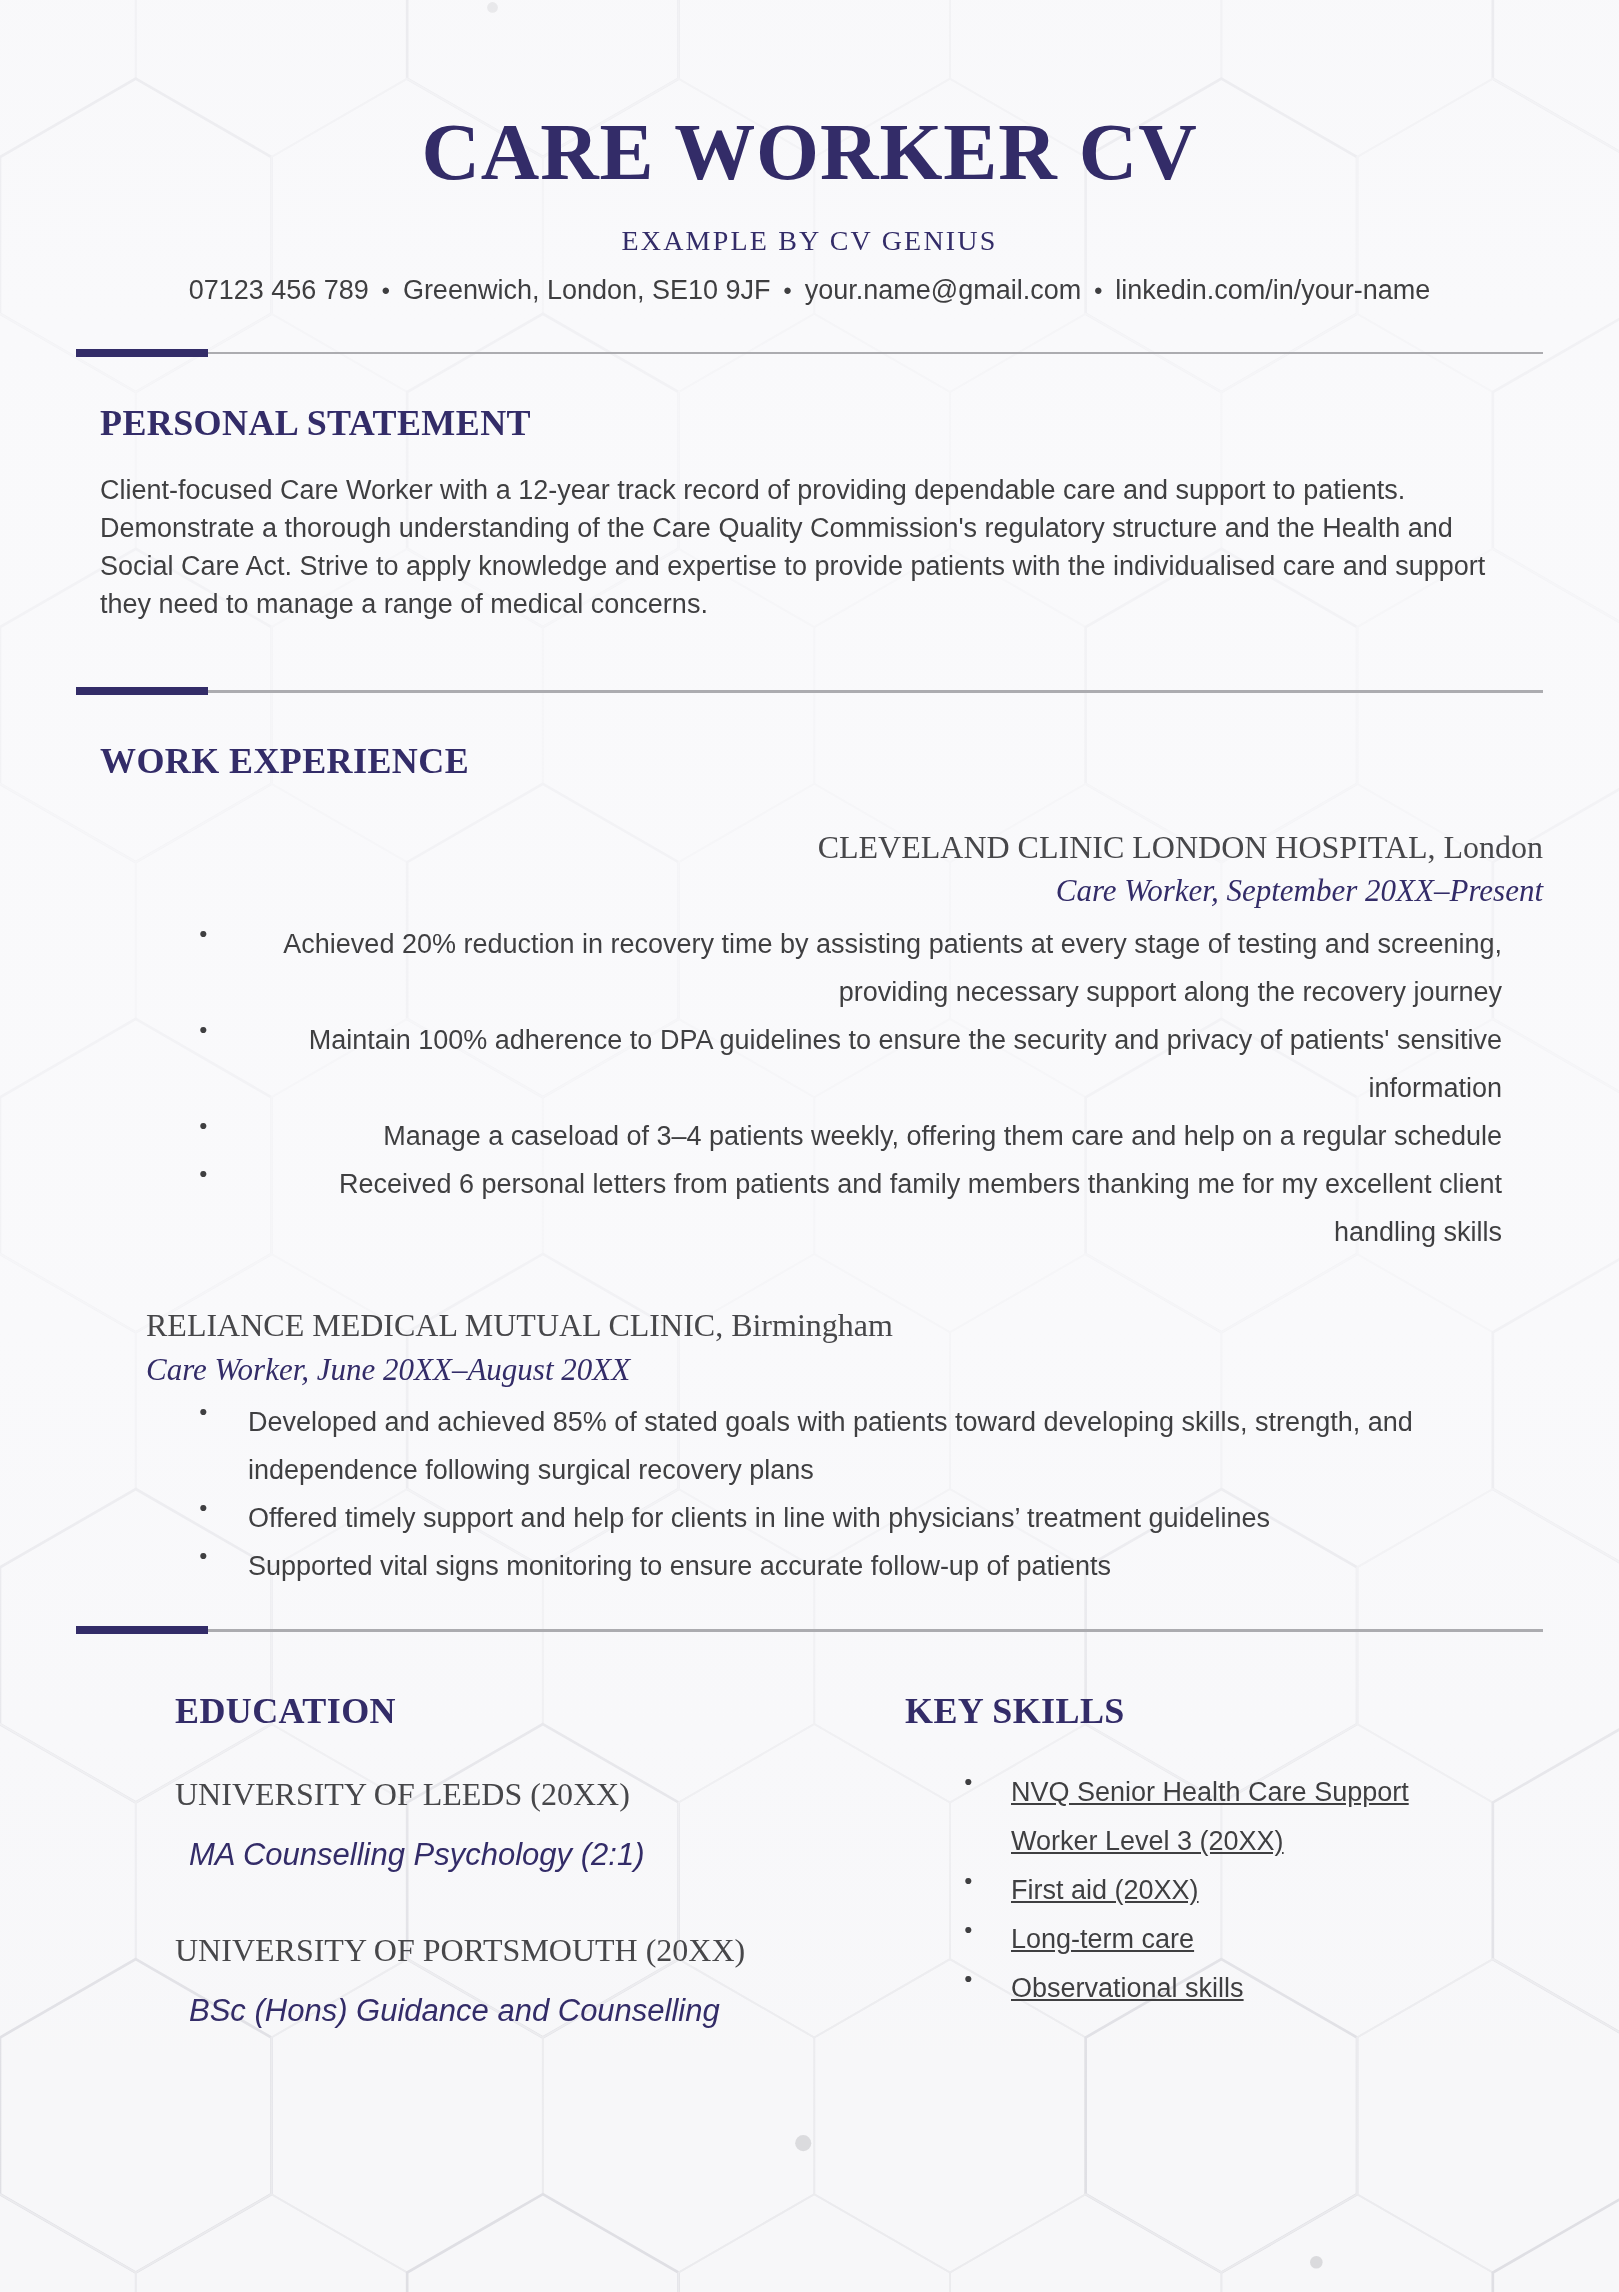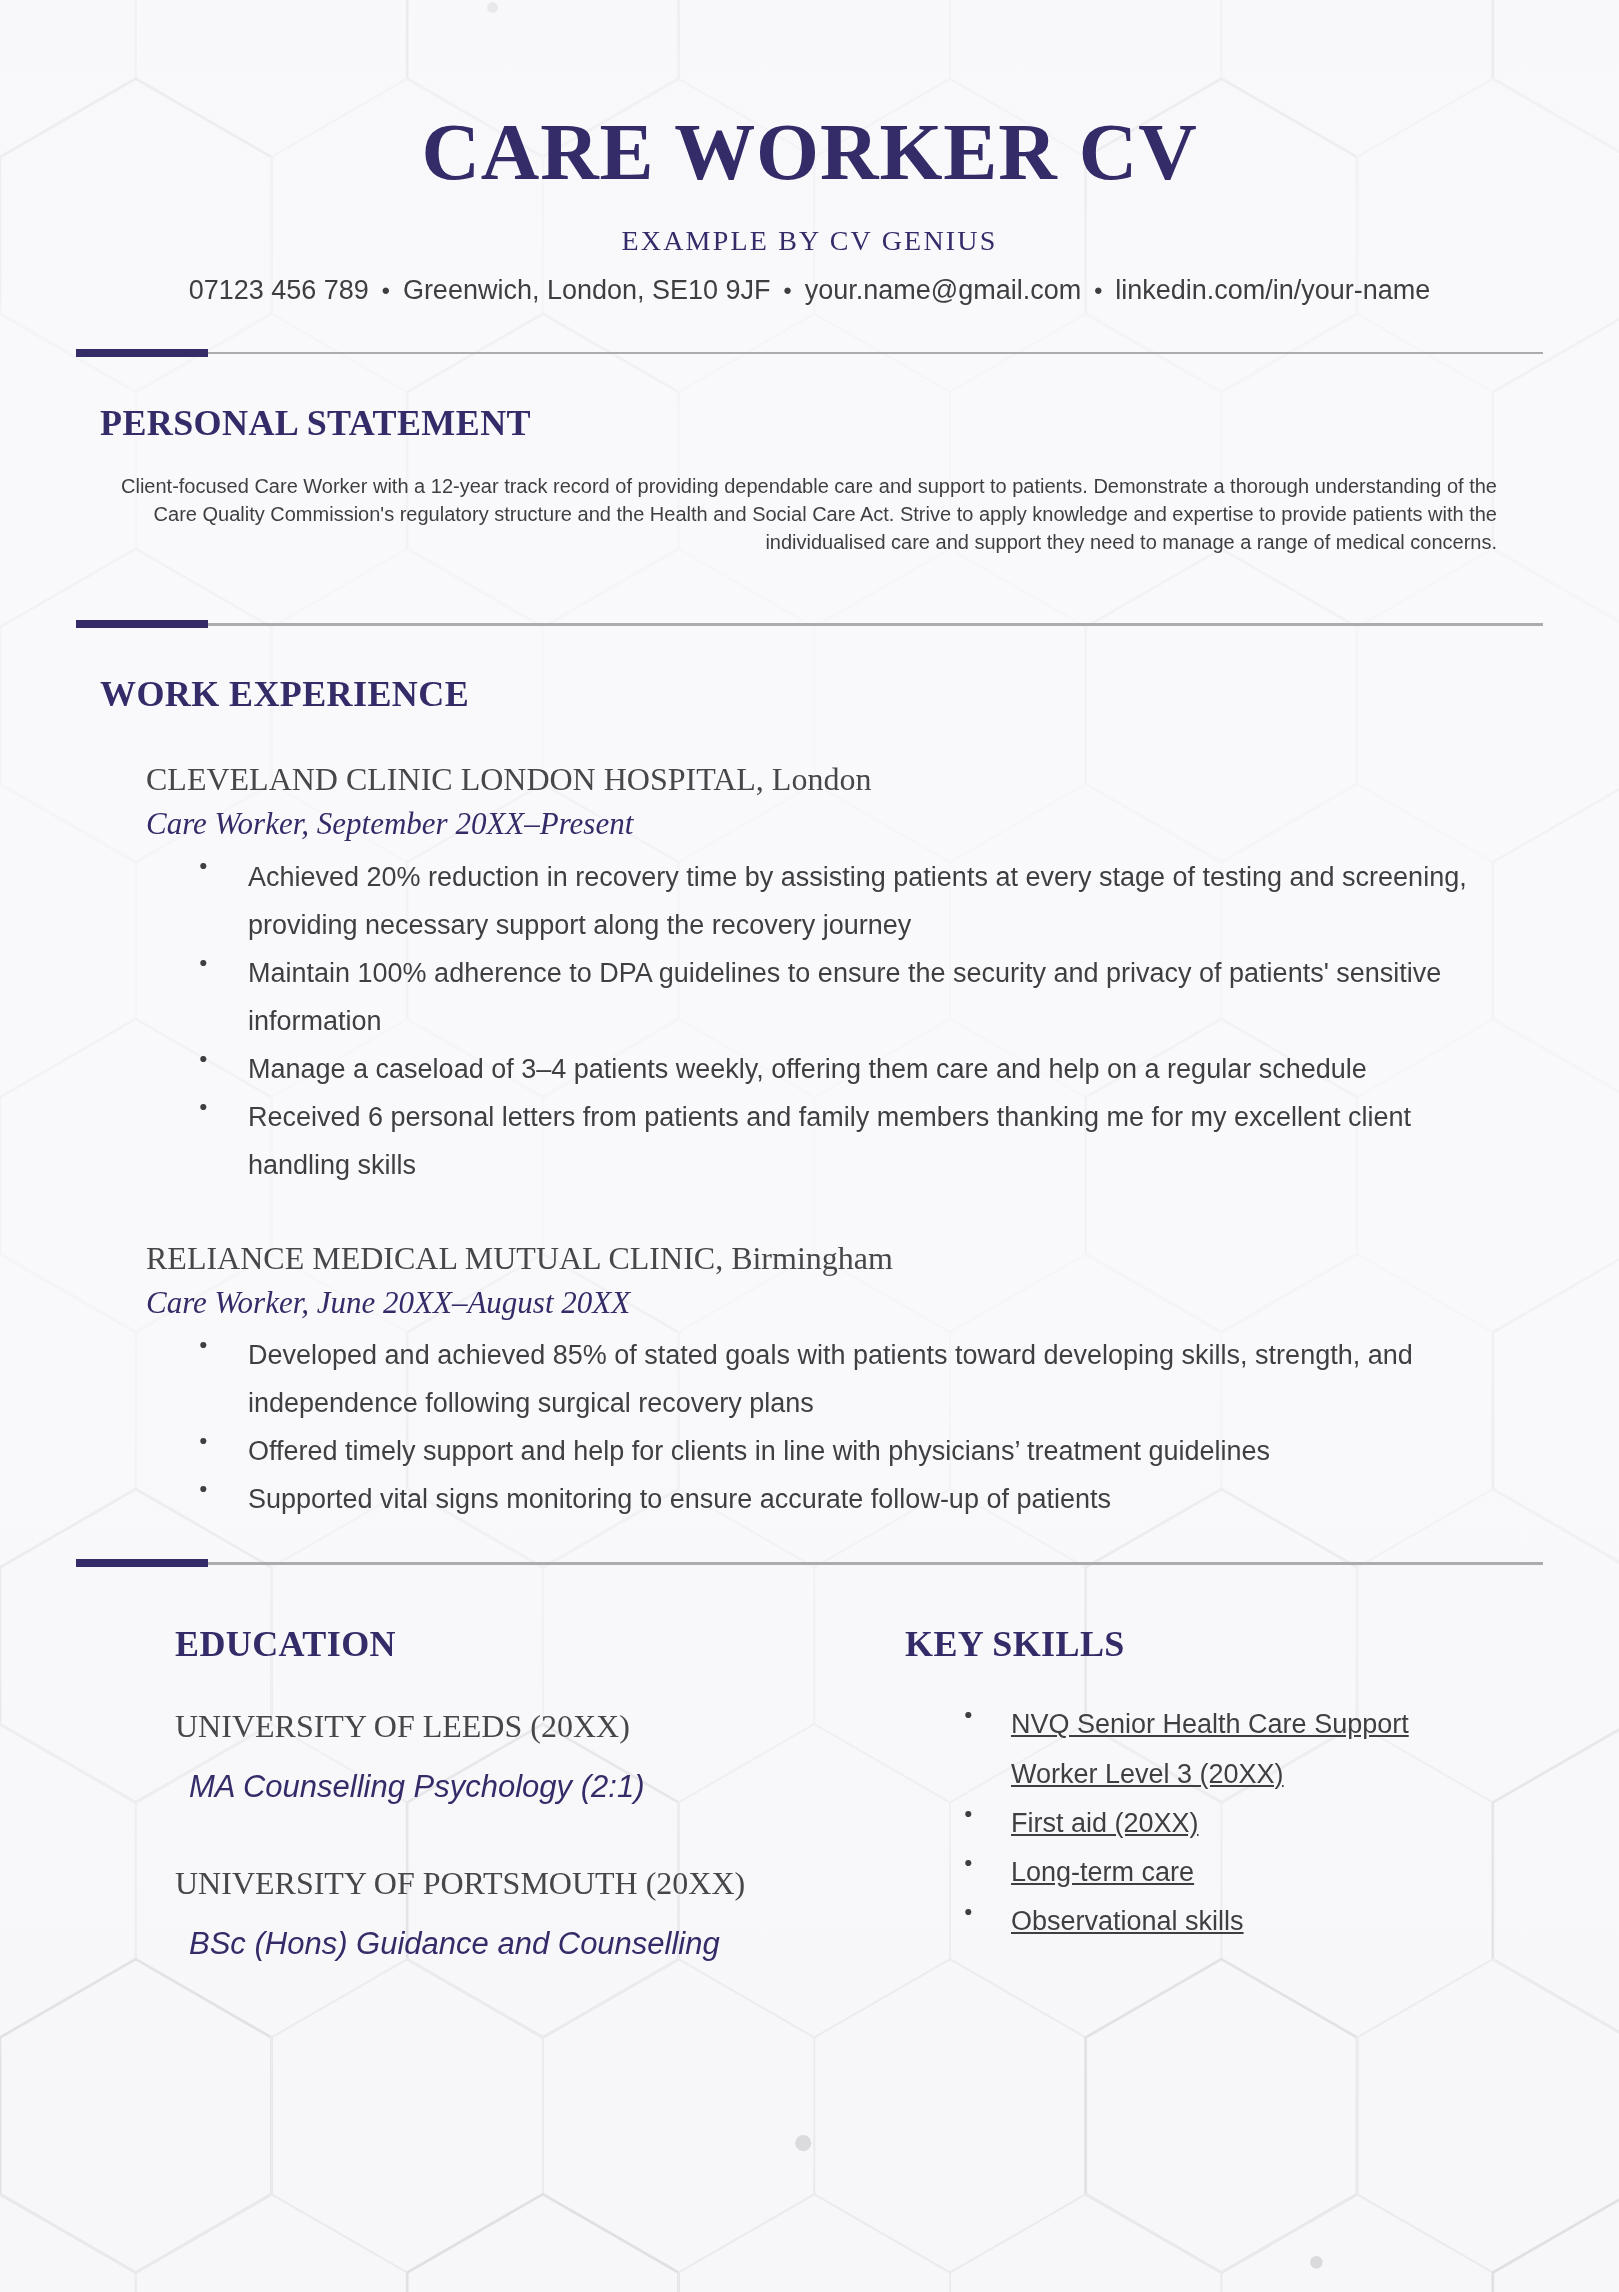--- a/index.html
+++ b/index.html
@@ -98,28 +98,27 @@
     line-height: 1.2;
     letter-spacing: 0.4px;
     color: #332c68;
   }
   .ps-heading { margin-top: 45px; margin-left: 24px; }
   .we-heading { margin-top: 45px; margin-left: 24px; }
 
   .ps-body {
     margin: 27px 0 0 24px;
     max-width: 1397px;
-    font-size: 20px;
+    font-size: 27px;
     line-height: 1.4;
     color: #3f3f41;
-    text-align: right;
   }
 
   .job { margin-left: 70px; }
-  .job.job-1 { margin-top: 41px; }
+  .job.job-1 { margin-top: 41px; text-align: right; }
   .job.job-2 { margin-top: 47px; }
   .job-company {
     margin: 0;
     font-family: "Liberation Serif", serif;
     font-weight: normal;
     font-size: 32px;
     line-height: 1.4;
     color: #47474a;
   }
   .job-role {

